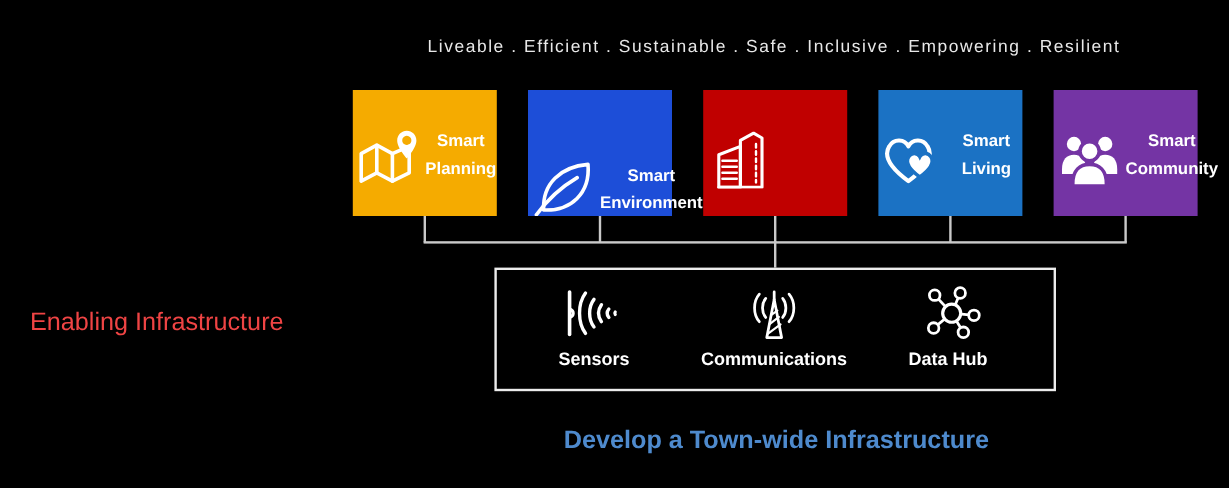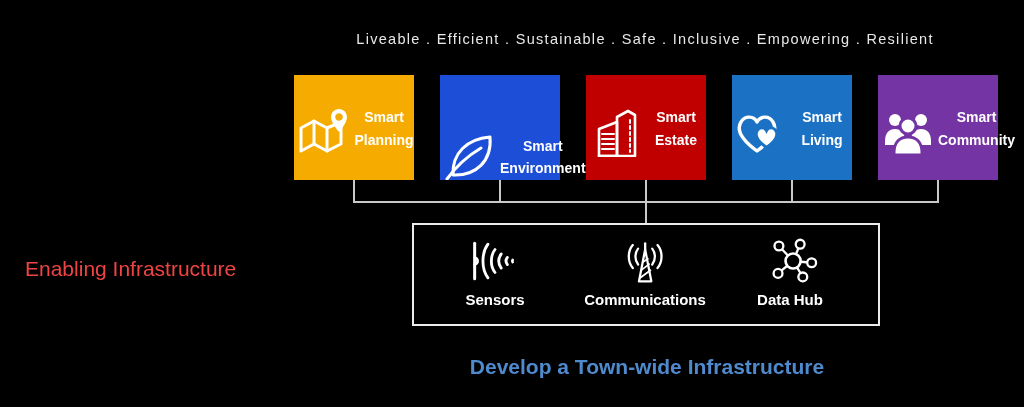--- a/index.html
+++ b/index.html
@@ -76,21 +76,20 @@
       <div class="app-label">Smart Environment</div>
     </div>
 
     <div class="app-box" style="background-color: rgb(192, 0, 0);">
       <svg class="app-icon" width="60" height="50" viewBox="0 0 60 50">
         <path class="st" stroke-width="2.6" d="M13,49 L13,22 L31,15 L31,49 Z"></path>
         <path class="st" stroke-width="2" d="M16,27 H28 M16,32 H28 M16,37 H28 M16,42 H28"></path>
         <path class="st" stroke-width="2.6" d="M31,49 V10 L42,4 L49,8 V49 H13"></path>
         <path class="st" stroke-width="2" stroke-dasharray="3,3" d="M44,13 V45"></path>
       </svg>
-      <div class="app-label">Smart Estate</div>
     </div>
 
     <div class="app-box" style="background-color: rgb(27, 114, 196);">
       <svg class="app-icon" width="60" height="50" viewBox="0 0 60 50">
         <path class="st" stroke-width="3.4" d="M25,44 C10,33 4,23 9,15 C13,8 22,9 25,15 C28,9 37,8 41,15 C46,23 40,33 25,44 Z"></path>
         <g stroke-width="5" stroke="#1B72C4">
           <path transform="translate(20,15) scale(0.58)" fill="#fff" d="M25,44 C10,33 4,23 9,15 C13,8 22,9 25,15 C28,9 37,8 41,15 C46,23 40,33 25,44 Z"></path>
         </g>
       </svg>
       <div class="app-label">Smart Living</div>

